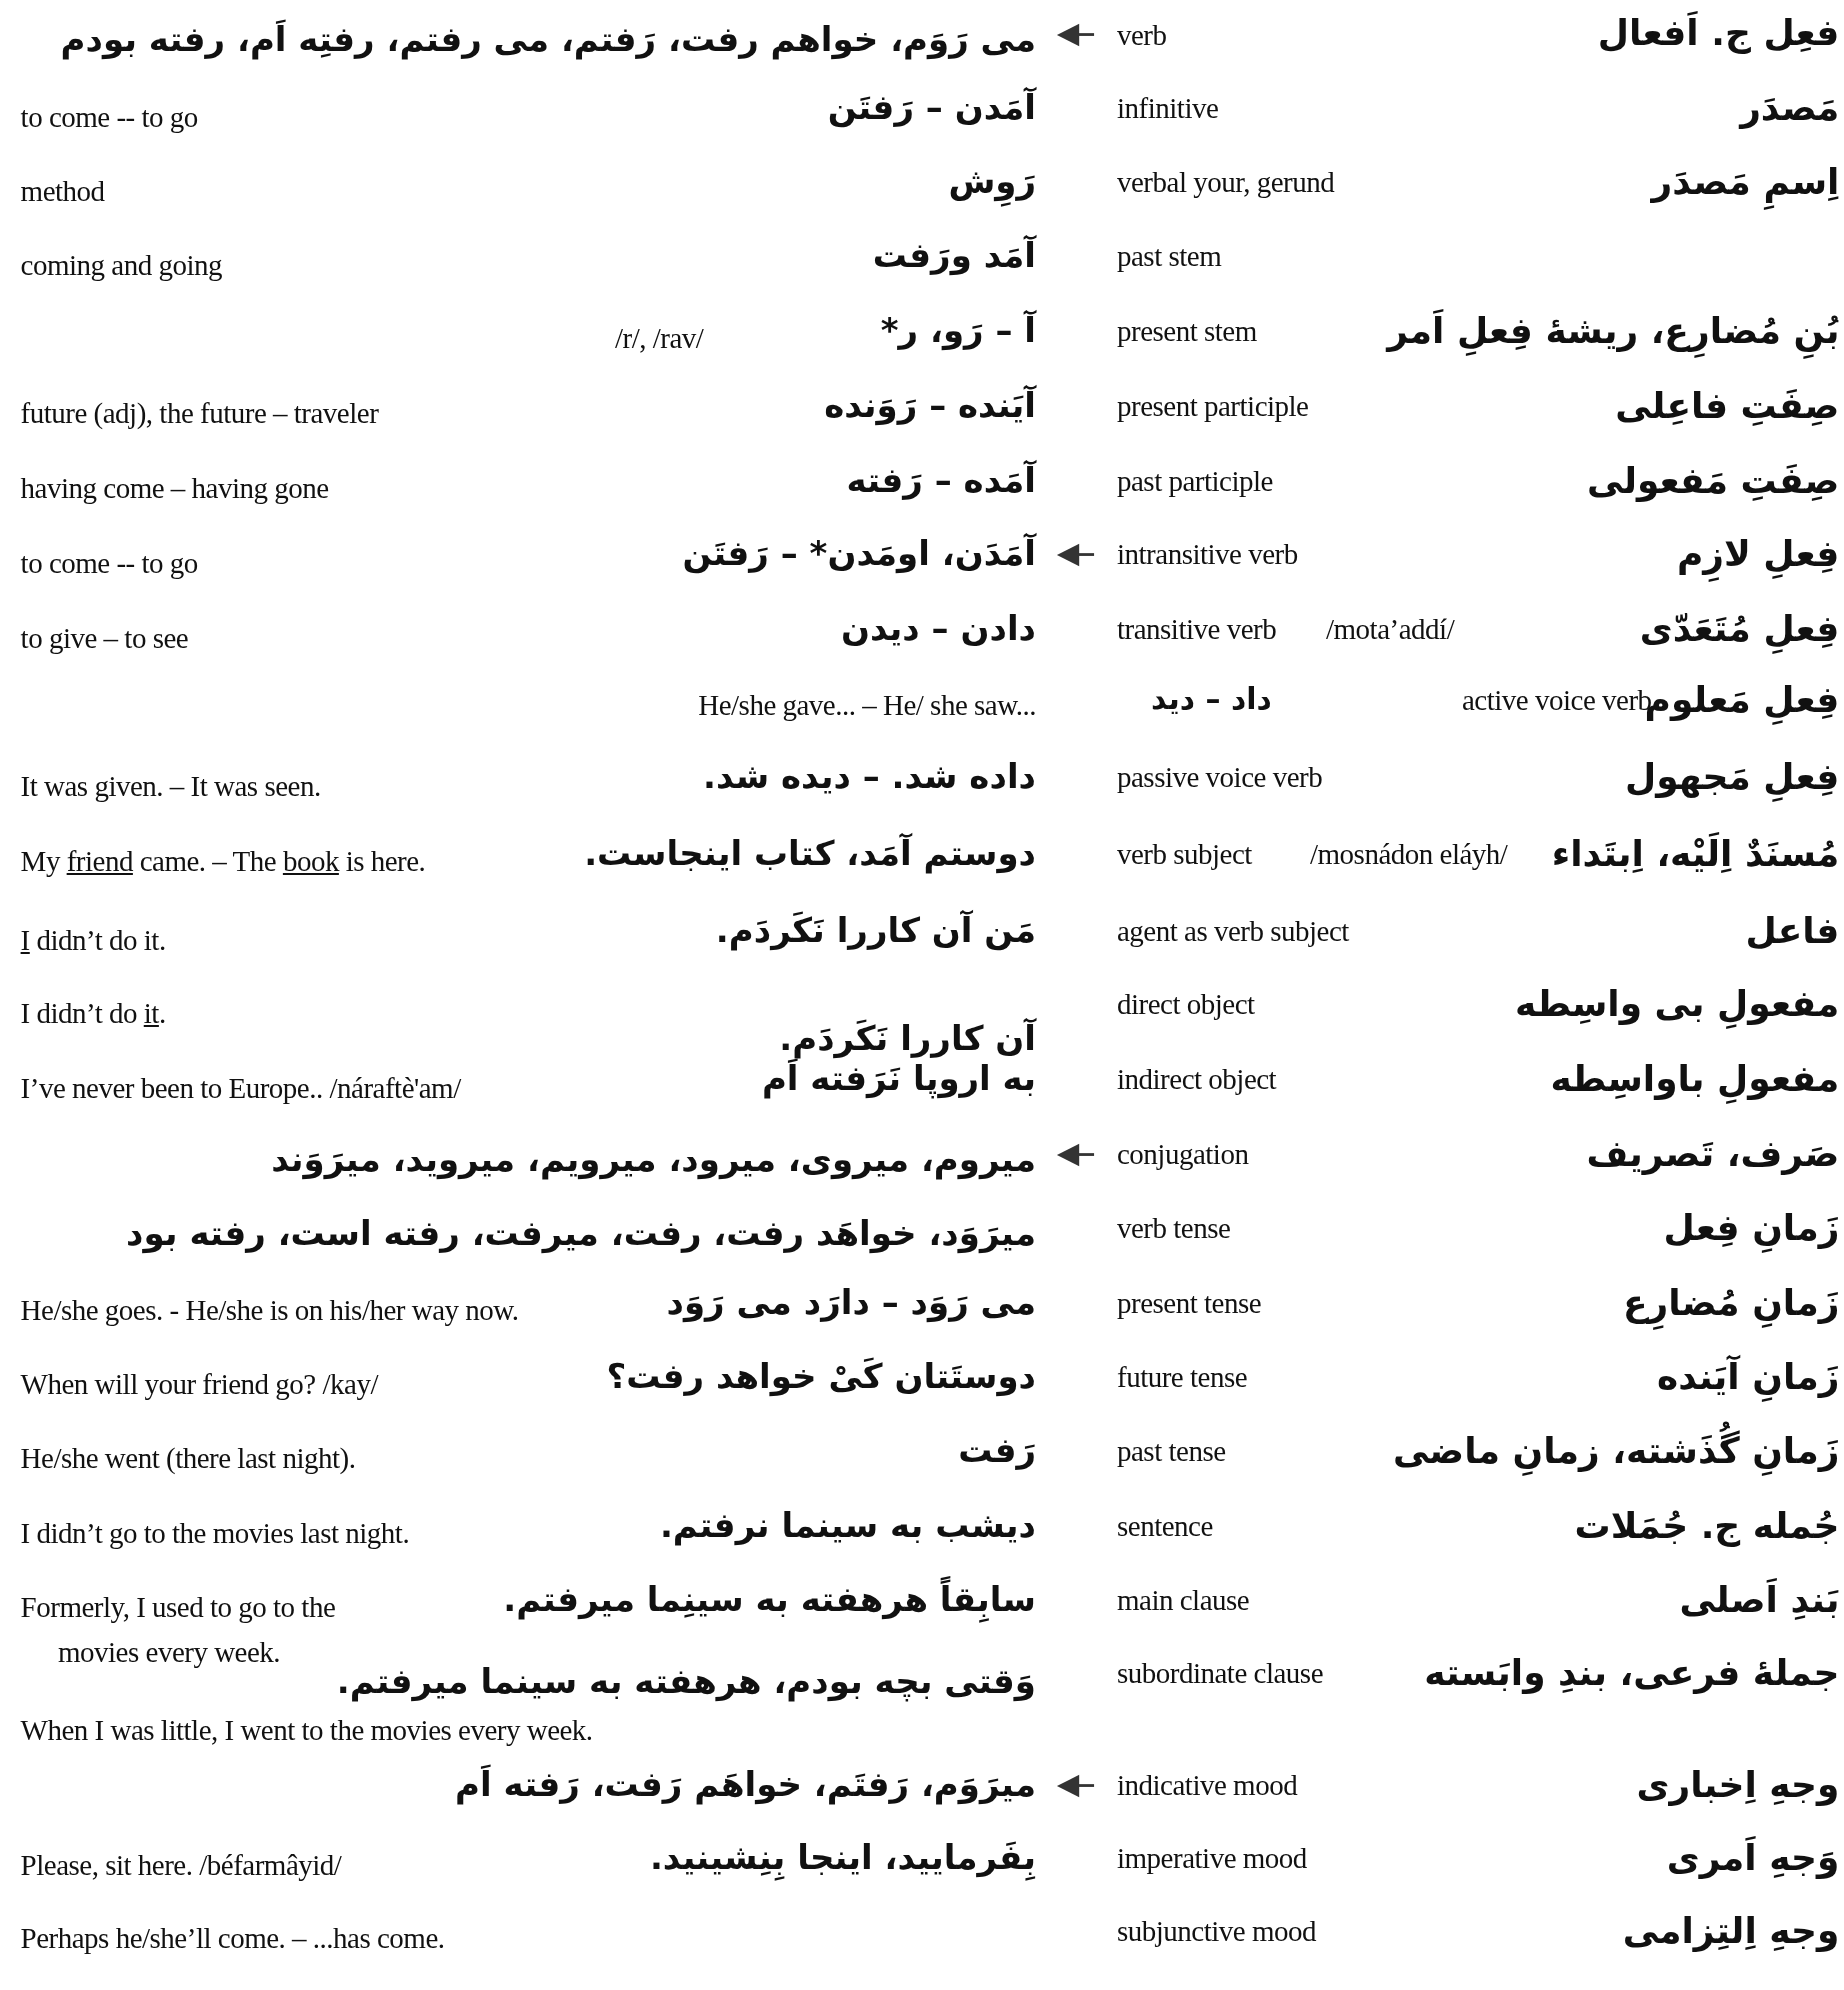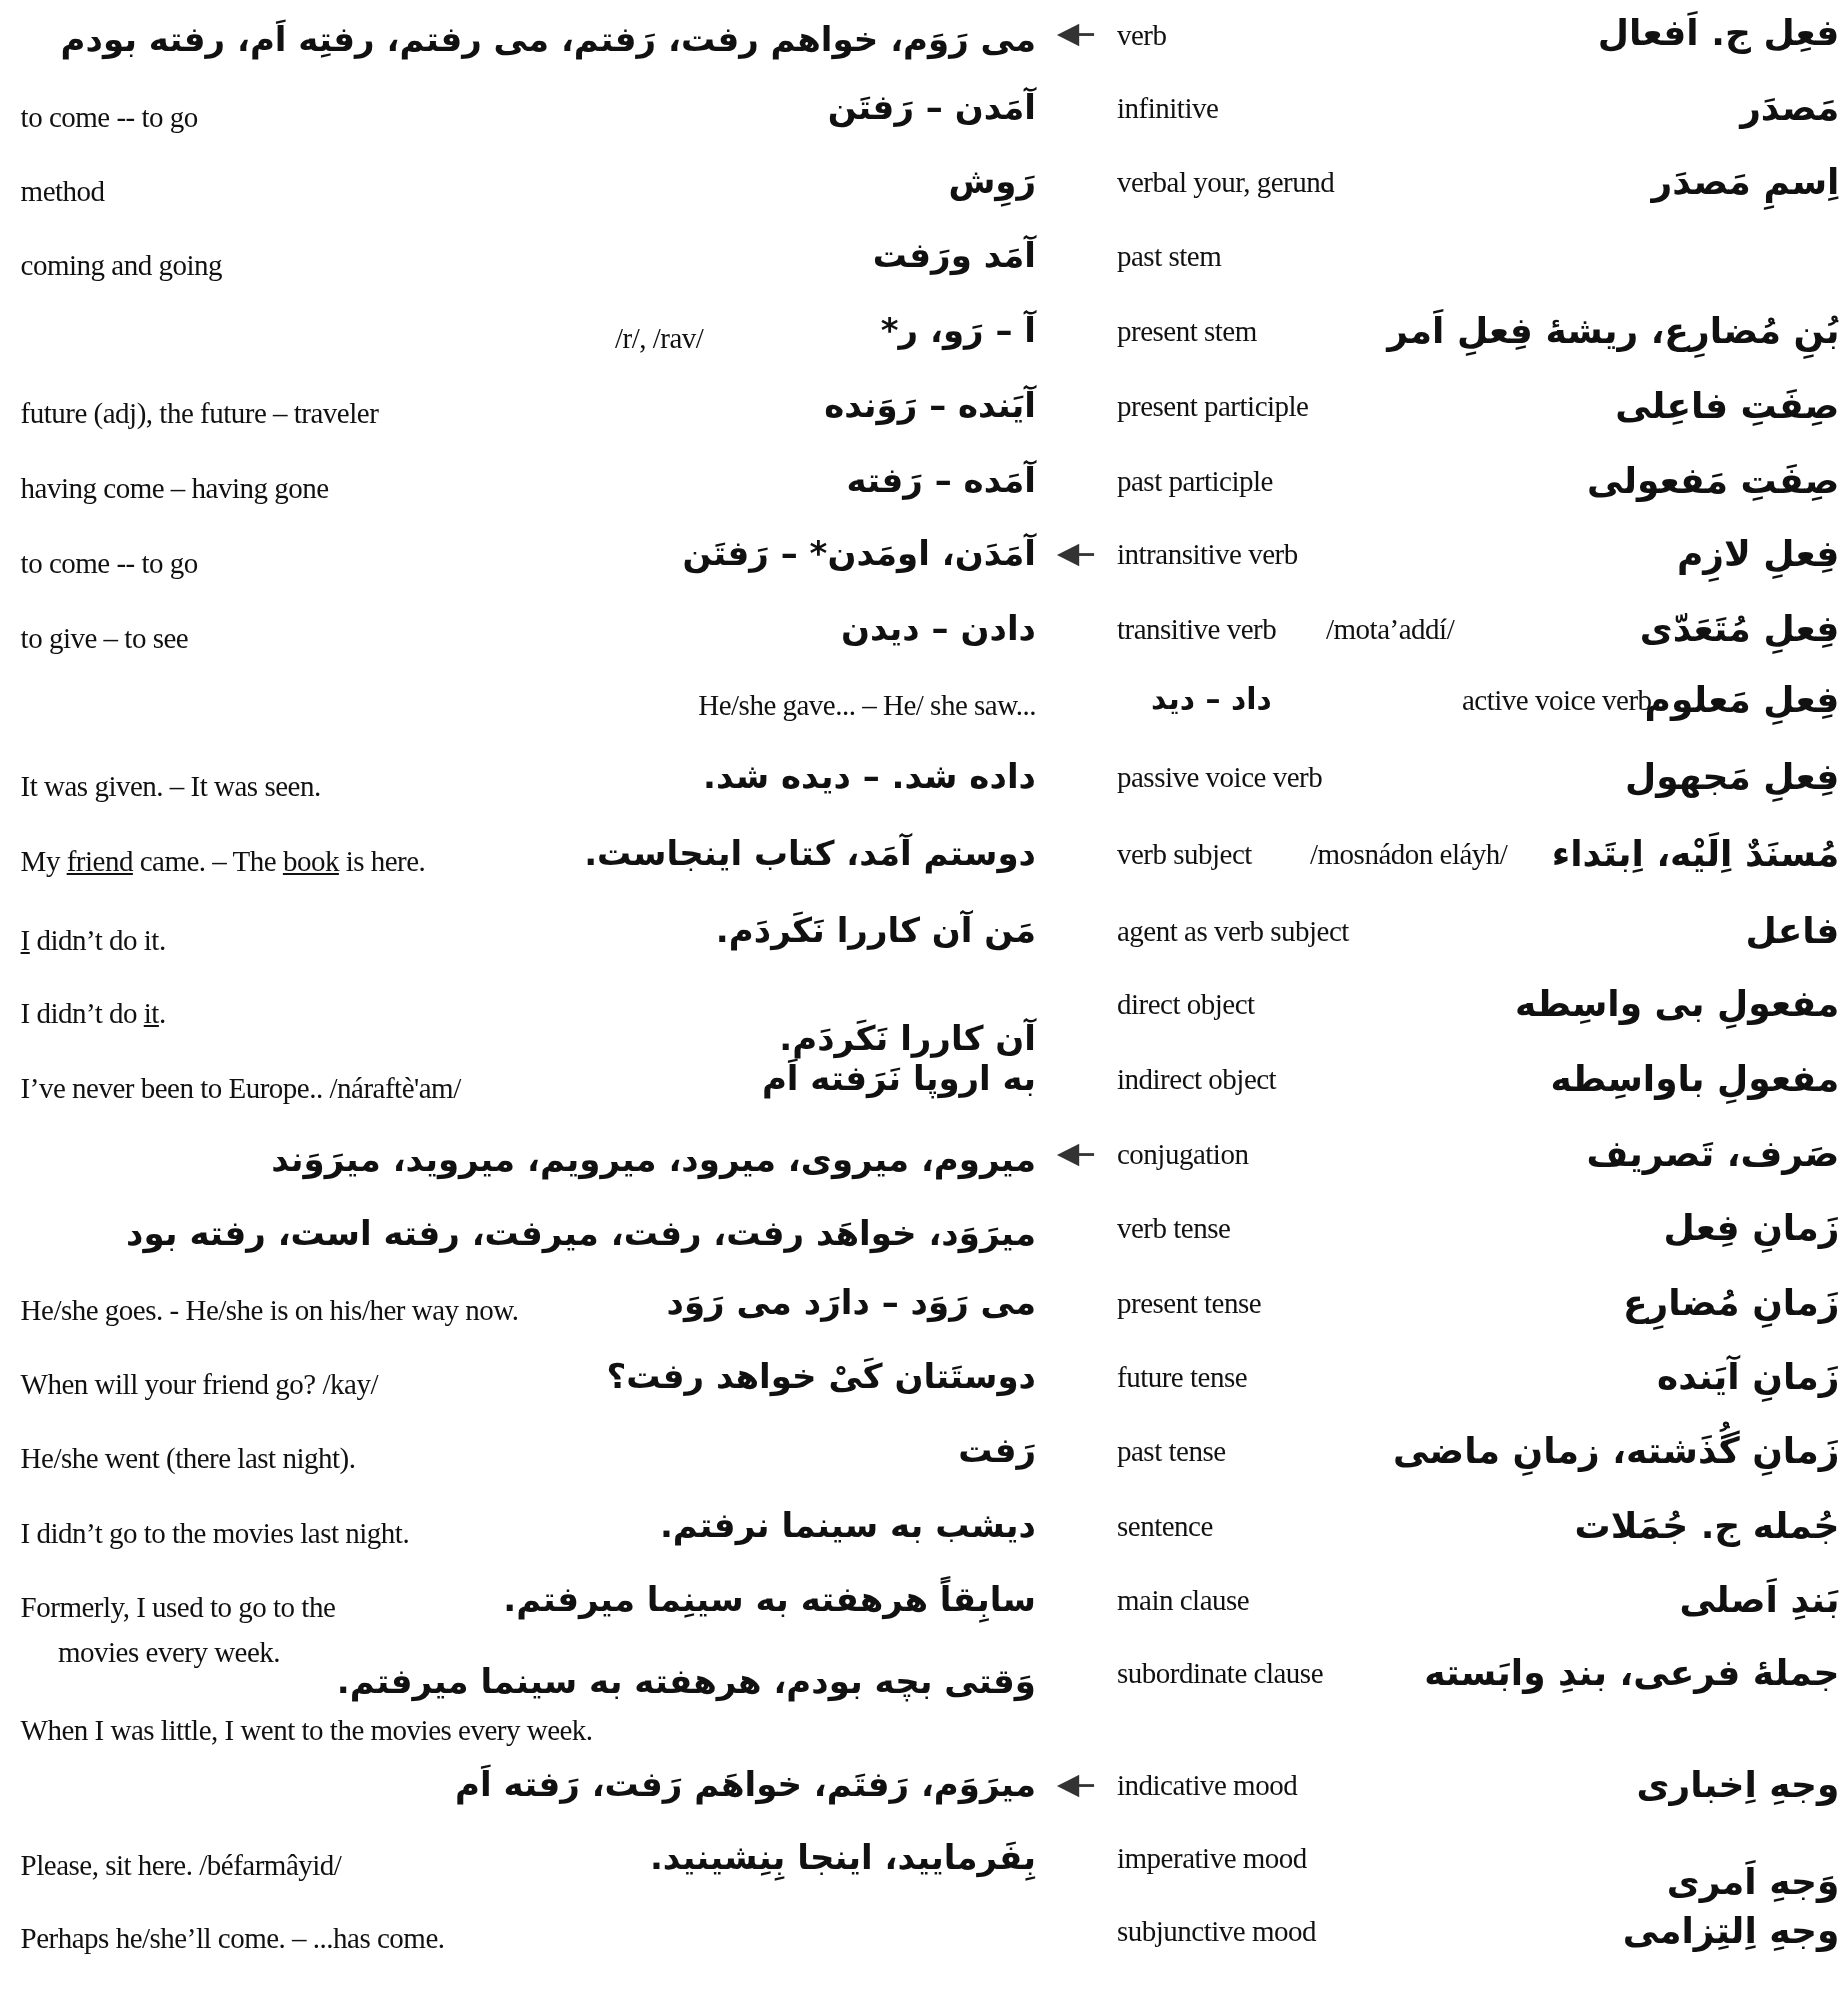--- a/index.html
+++ b/index.html
@@ -205,21 +205,21 @@
   <span class="arrow" style="top:5.6px;">
       <svg width="41" height="26" viewBox="0 0 44 28">
         <polygon points="2,14 26,2 26,26" fill="#333"></polygon>
         <rect x="24" y="12" width="18" height="3" fill="#333"></rect>
       </svg>
     </span>
   <span class="fa-ex" style="top:0px;">میرَوَم، رَفتَم، خواهَم رَفت، رَفته اَم</span>
 </div>
 
 <div class="row" style="top:1840px;">
-  <span class="fa-term" style="top:0px;margin-top:24px;">وَجهِ اَمری</span>
+  <span class="fa-term" style="top:0px;">وَجهِ اَمری</span>
   <span class="term" style="top:3.7px;">imperative mood</span>
   <span class="fa-ex" style="top:0px;">بِفَرمایید، اینجا بِنِشینید.</span>
   <span class="en" style="top:11.2px;">Please, sit here.   /béfarmâyid/</span>
 </div>
 
 <div class="row" style="top:1913px;">
   <span class="fa-term" style="top:0px;">وجهِ اِلتِزامی</span>
   <span class="term" style="top:3.7px;">subjunctive mood</span>
   <span class="en" style="top:11.2px;">Perhaps he/she’ll come. – ...has come.</span>
 </div>

